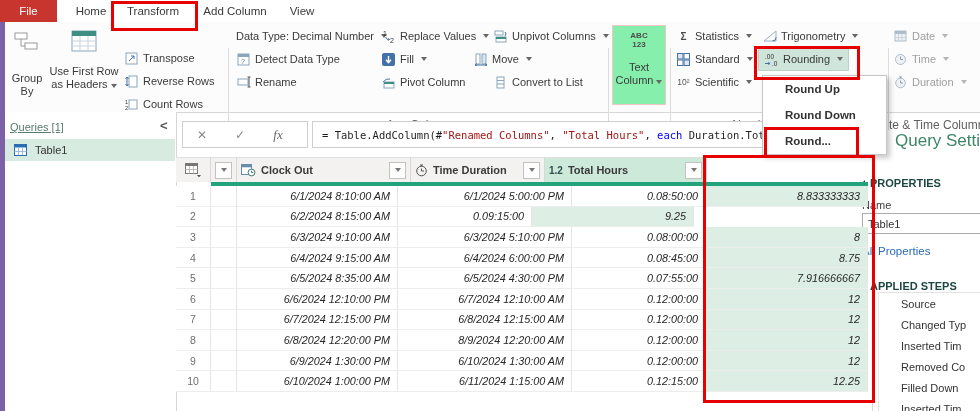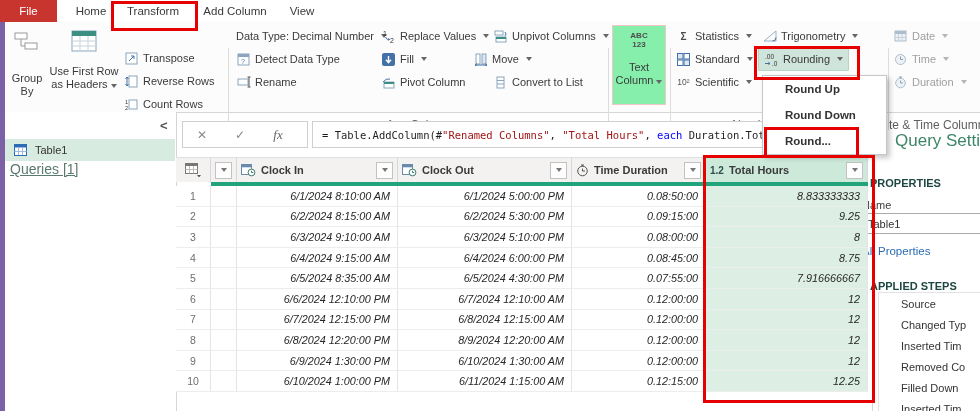--- a/index.html
+++ b/index.html
@@ -31,21 +31,21 @@
   
   .redbox{border:3px solid #e60000;background:transparent;z-index:60;pointer-events:none;}
   
   .menu{left:762px;top:75px;width:123px;background:#fff;border:1px solid #c6c6c6;
         box-shadow:3px 3px 5px rgba(0,0,0,.22);z-index:40;}
   .menuitem{height:26px;display:flex;align-items:center;padding-left:22px;
             font-size:11.5px;font-weight:600;color:#333;}
   
   .purple{left:0;top:22px;width:5px;height:389px;background:#7d61a6;}
   .qpane{left:5px;top:112px;width:171px;height:299px;background:#fff;border-right:1px solid #d6d6d6;}
-  .qhead{left:10px;top:121px;font-size:14px;color:#5a7a6d;text-decoration:underline;margin-top:40px;}
+  .qhead{left:10px;top:121px;font-size:11px;color:#5a7a6d;text-decoration:underline;}
   .qcollapse{left:160px;top:118px;font-size:13px;color:#555;font-weight:bold;}
   .qitem{left:5px;top:139px;width:170px;height:22px;background:#d8ebe0;display:flex;
          align-items:center;gap:8px;padding-left:9px;box-sizing:border-box;font-size:11px;color:#333;}
   
   .fbtns{left:182px;top:121px;width:126px;height:27px;background:#fff;border:1px solid #cfcfcf;
          display:flex;align-items:center;box-sizing:border-box;}
   .fbtn{width:38px;text-align:center;color:#8a8a8a;font-size:12px;}
   .fx{font-family:"Liberation Serif",serif;font-style:italic;color:#666;font-size:13px;}
   .ffield{left:312px;top:121px;width:549px;height:27px;background:#fff;border:1px solid #cfcfcf;
           box-sizing:border-box;display:flex;align-items:center;padding-left:9px;overflow:hidden;
@@ -378,34 +378,20 @@
         <line x1="8.5" y1="3" x2="8.5" y2="10.5" stroke="#bbb"></line>
         <line x1="0.5" y1="6.5" x2="12.5" y2="6.5" stroke="#bbb"></line>
         <path d="M12 12 l4 0 l-2 2.5 Z" fill="#555"></path>
       </svg>
   </div>
   <div class="hcell c1" style="justify-content:center;padding:0;">
     <span class="filterbtn" style="margin:0;">
         <span class="caret"></span>
       </span>
   </div>
-  <div class="hcell c2">
-    <span>
-      <svg width="15" height="14">
-          <rect x="0.5" y="1.5" width="10" height="10" fill="#fff" stroke="#6b8bab"></rect>
-          <rect x="0.5" y="1.5" width="10" height="2.8" fill="#6b8bab"></rect>
-          <circle cx="10.5" cy="9.5" r="3.4" fill="#fff" stroke="#3d7a6e"></circle>
-          <path d="M10.5 7.8 V9.5 H12.2" stroke="#3d7a6e" fill="none"></path>
-        </svg>
-    </span>
-    <span>Clock In</span>
-    <span class="filterbtn">
-        <span class="caret"></span>
-      </span>
-  </div>
   <div class="hcell c3">
     <span>
       <svg width="15" height="14">
           <rect x="0.5" y="1.5" width="10" height="10" fill="#fff" stroke="#6b8bab"></rect>
           <rect x="0.5" y="1.5" width="10" height="2.8" fill="#6b8bab"></rect>
           <circle cx="10.5" cy="9.5" r="3.4" fill="#fff" stroke="#3d7a6e"></circle>
           <path d="M10.5 7.8 V9.5 H12.2" stroke="#3d7a6e" fill="none"></path>
         </svg>
     </span>
     <span>Clock Out</span>
@@ -440,21 +426,20 @@
       <div class="cell c1"></div>
       <div class="cell val c2">6/1/2024 8:10:00 AM</div>
       <div class="cell val c3">6/1/2024 5:00:00 PM</div>
       <div class="cell val c4">0.08:50:00</div>
       <div class="cell val c5 sel">8.833333333</div>
     </div>
     <div class="trow">
       <div class="cell rownum c0">2</div>
       <div class="cell c1"></div>
       <div class="cell val c2">6/2/2024 8:15:00 AM</div>
-      <div class="cell val c3">6/2/2024 5:30:00 PM</div>
       <div class="cell val c4">0.09:15:00</div>
       <div class="cell val c5 sel">9.25</div>
     </div>
     <div class="trow">
       <div class="cell rownum c0">3</div>
       <div class="cell c1"></div>
       <div class="cell val c2">6/3/2024 9:10:00 AM</div>
       <div class="cell val c3">6/3/2024 5:10:00 PM</div>
       <div class="cell val c4">0.08:00:00</div>
       <div class="cell val c5 sel">8</div>

